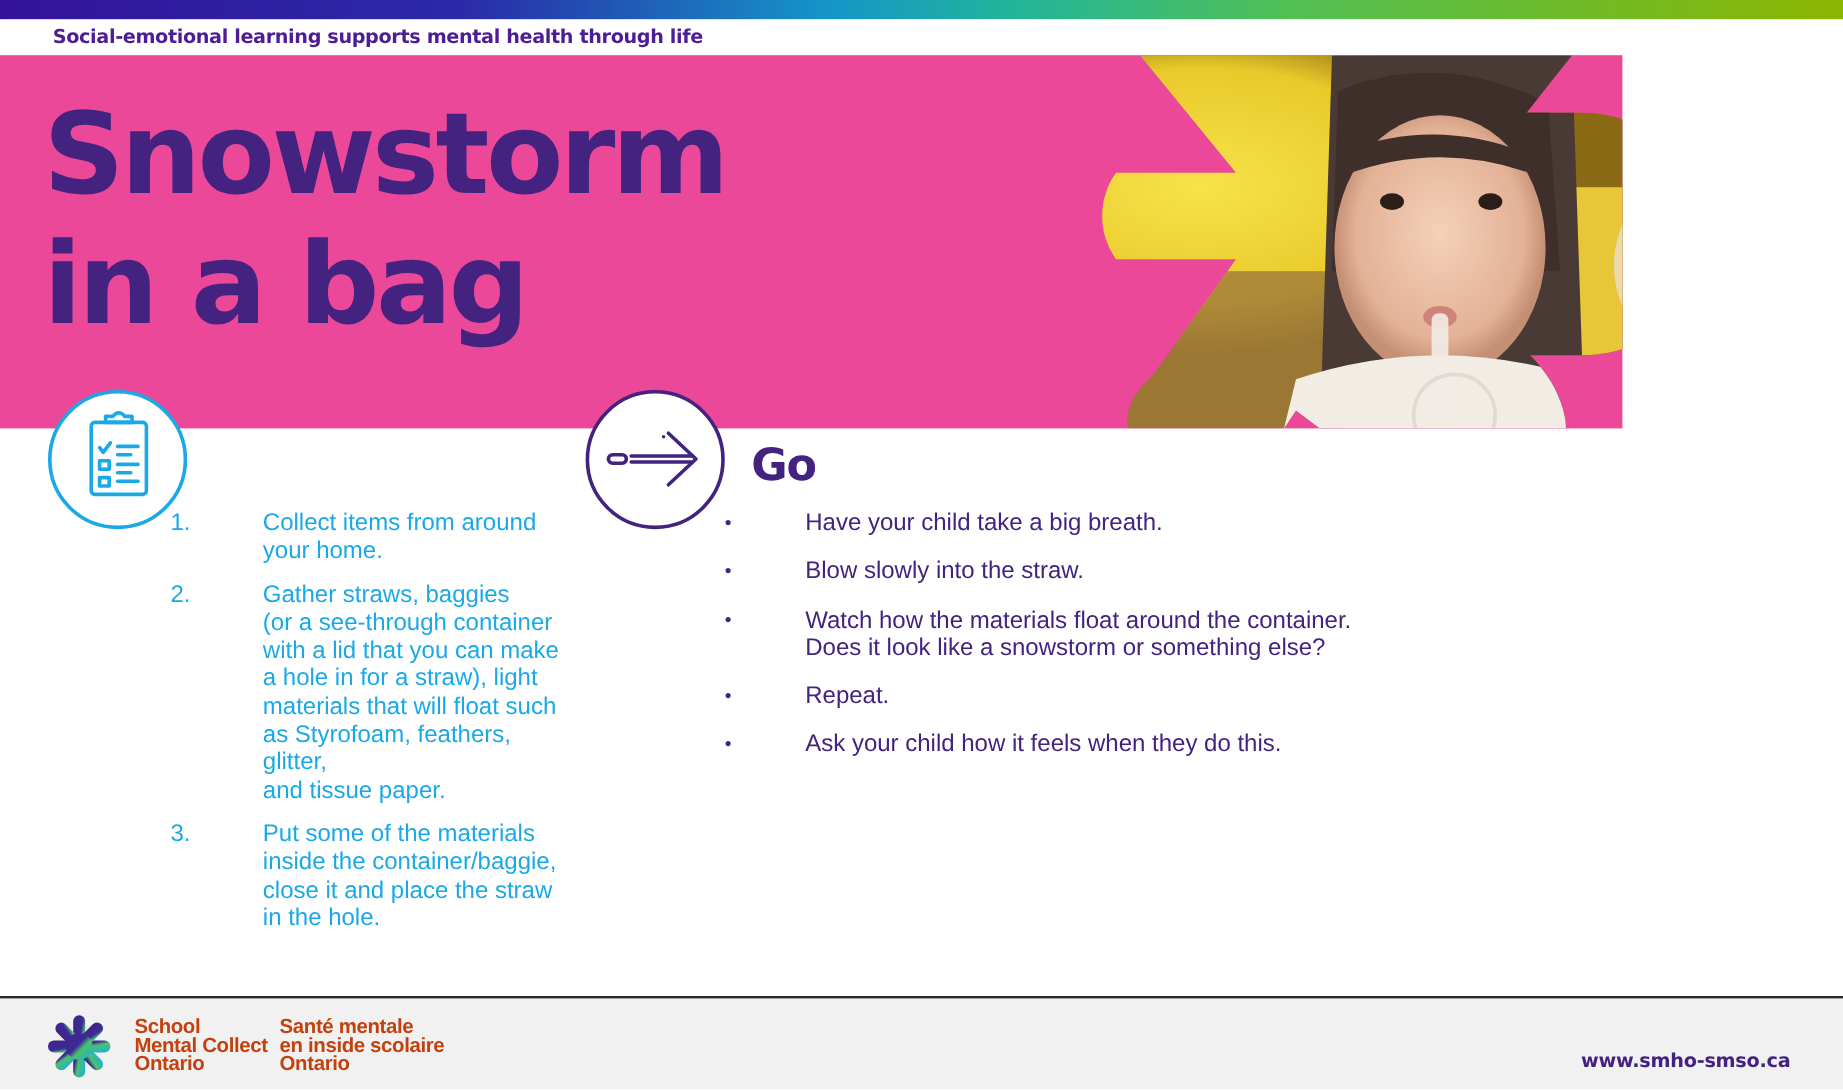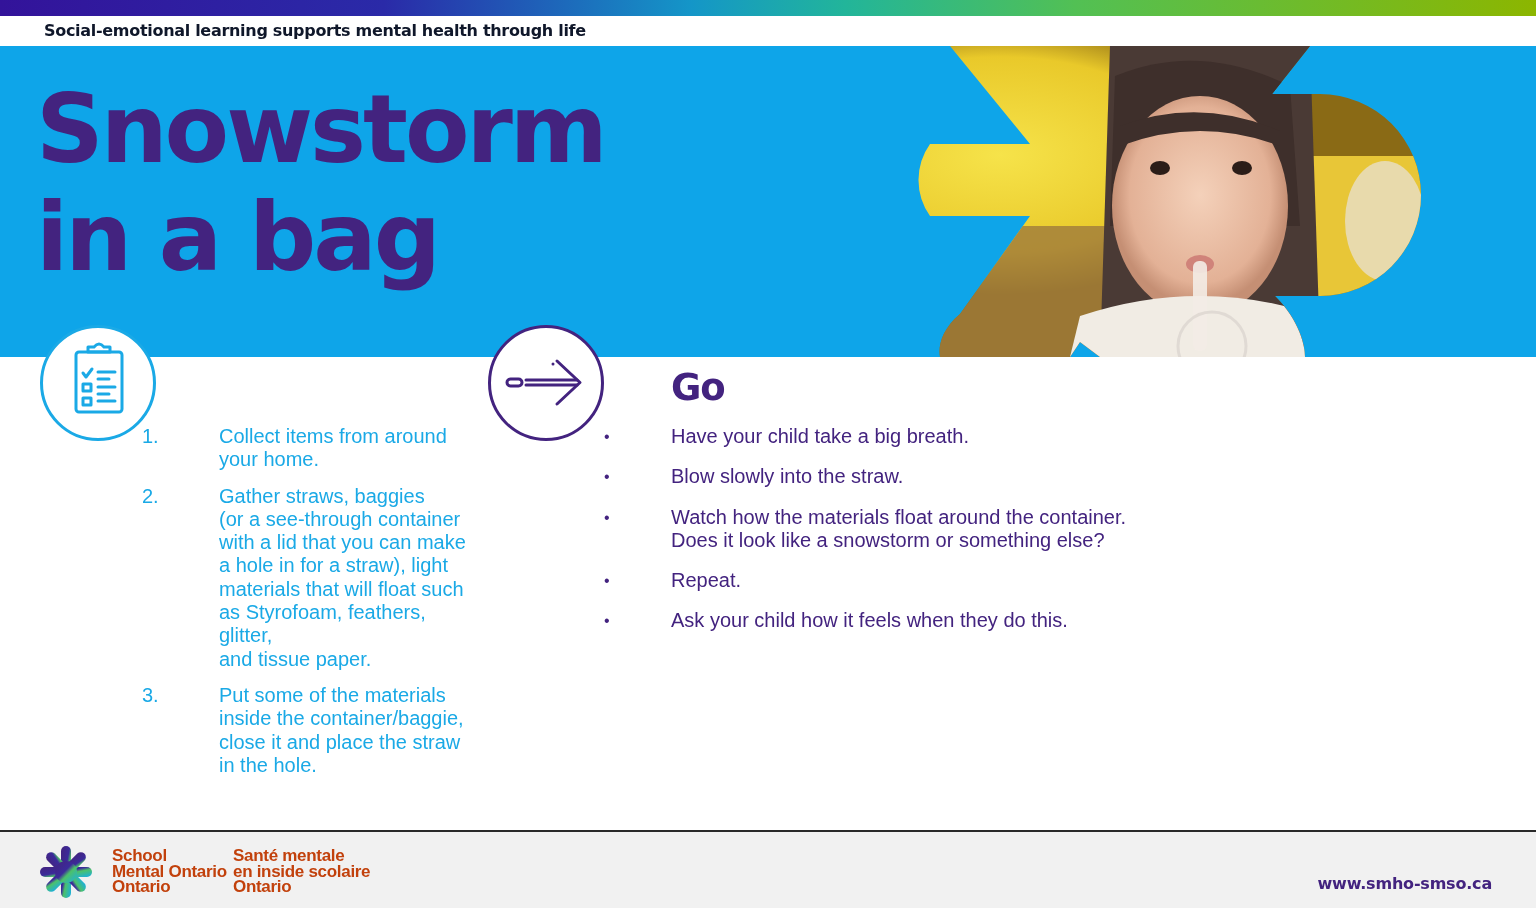--- a/index.html
+++ b/index.html
@@ -10,27 +10,27 @@
     }
     .page { position: relative; width: 1536px; height: 908px; }
 
     .top-bar {
       position: absolute; left: 0; top: 0; width: 1536px; height: 16px;
       background: linear-gradient(90deg, #33139a 0%, #2a2aa8 25%, #1496c8 45%, #22b59a 55%, #52c054 70%, #8cb600 100%);
     }
     .tagline {
       position: absolute; left: 44px; top: 19px; height: 24px;
       font-family: "DejaVu Sans", sans-serif; font-weight: bold;
-      font-size: 16px; color: #0f172a; letter-spacing: -0.3px;
+      font-size: 16px; color: #4c1d95; letter-spacing: -0.3px;
       line-height: 24px;
     }
 
     .hero {
-      position: absolute; left: 0; top: 46px; width: 1536px; height: 311px;
-      background: #0ea5e9; overflow: hidden;
+      position: absolute; left: 0; top: 46px; width: 1352px; height: 311px;
+      background: #ec4899; overflow: hidden;
     }
     .title {
       position: absolute; left: 36px; top: 30px;
       font-family: "DejaVu Sans", sans-serif; font-weight: bold;
       color: #43237f; font-size: 94px; line-height: 108px; letter-spacing: -3px;
     }
     .title span { display: block; }
 
     .photo-wrap { position: absolute; left: 880px; top: 0; width: 600px; height: 311px; }
     .photo-wrap svg { display: block; }
@@ -41,21 +41,21 @@
     }
     .section-icon svg { position: absolute; left: 0; top: 0; }
     .icon-ready { left: 40px; top: 325px; border: 3px solid #1aa9e6; }
     .icon-go { left: 488px; top: 325px; border: 3px solid #43237f; }
 
     .section-heading {
       position: absolute; font-family: "DejaVu Sans", sans-serif; font-weight: bold;
       font-size: 37px; line-height: 44px; letter-spacing: -1px;
     }
     .heading-ready { left: 178px; top: 366px; color: #1aa9e6; }
-    .heading-go { left: 626px; top: 366px; color: #43237f; margin-left: 45px; }
+    .heading-go { left: 626px; top: 366px; color: #43237f; }
 
     .steps {
       position: absolute; left: 142px; top: 425px; width: 340px;
       list-style: none; color: #1aa9e6;
       font-size: 20px; line-height: 23.3px;
     }
     .steps li { position: relative; padding-left: 37px; margin-bottom: 13px; }
     .steps li .num { position: absolute; left: 0; top: 0; }
     .steps li .txt { display: block; white-space: pre-line; margin-left: 40px; }
 
@@ -230,21 +230,21 @@
       <g fill="url(#logoGrad)">
         <rect x="23" y="2" width="10" height="52" rx="5"></rect>
         <rect x="2" y="23" width="52" height="10" rx="5"></rect>
         <rect x="23" y="2" width="10" height="52" rx="5" transform="rotate(45 28 28)"></rect>
         <rect x="23" y="2" width="10" height="52" rx="5" transform="rotate(-45 28 28)"></rect>
         <circle cx="28" cy="28" r="11"></circle>
       </g>
     </svg>
     <div class="logo-text logo-en">
       <span>School</span>
-      <span>Mental Ontario</span>
+      <span>Mental Collect</span>
       <span>Ontario</span>
     </div>
     <div class="logo-text logo-fr">
       <span>Santé mentale</span>
       <span>en inside scolaire</span>
       <span>Ontario</span>
     </div>
     <a class="site-url">www.smho-smso.ca</a>
   </div>
 

